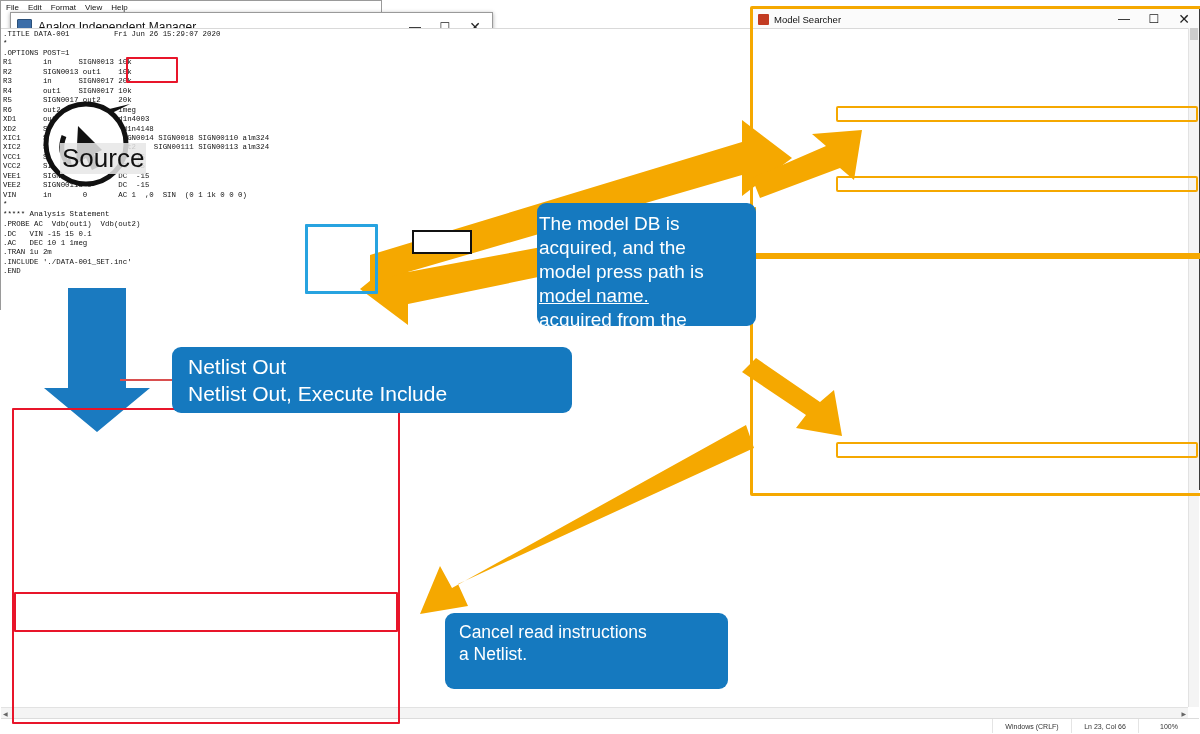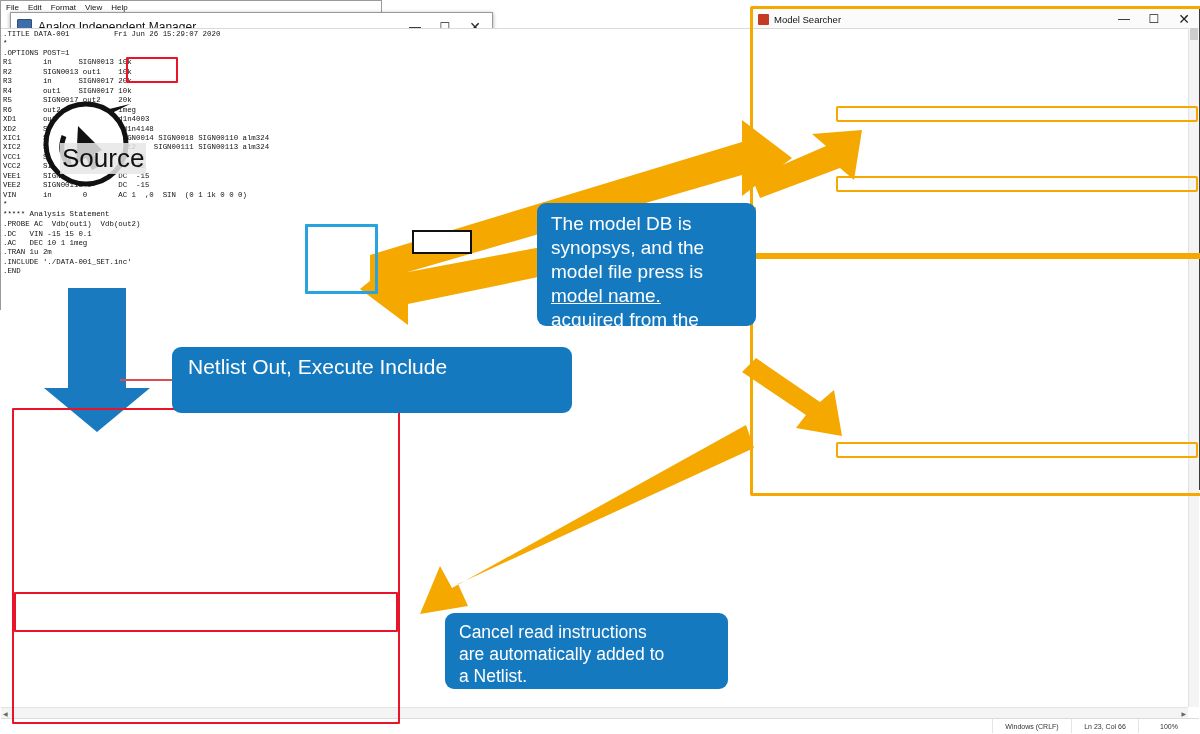--- a/index.html
+++ b/index.html
@@ -122,21 +122,21 @@
   .nt-hsb{position:absolute;left:1px;right:12px;bottom:16px;height:10px;background:#f4f4f4;
           border-top:1px solid #e2e2e2;display:flex;align-items:center;justify-content:space-between;
           font-size:6px;color:#666;padding:0 2px;}
   .nt-status{position:absolute;left:1px;right:1px;bottom:1px;height:14px;background:#fff;
              border-top:1px solid #dcdcdc;display:flex;align-items:center;font-size:7px;color:#333;}
   .nt-status div{border-left:1px solid #e4e4e4;height:100%;display:flex;align-items:center;
                  justify-content:center;}
 
   
   .bubble{position:absolute;background:#1579bf;color:#fff;border-radius:9px;
-          font-size:19px;line-height:24px;padding:9px 14px;box-sizing:border-box;}
+          font-size:19px;line-height:24px;padding:9px 2px;box-sizing:border-box;}
   #b-model{left:537px;top:203px;width:219px;height:123px;}
   #b-netlist{left:172px;top:347px;width:400px;height:66px;font-size:21px;line-height:27px;padding:6px 16px;}
   #b-read{left:445px;top:613px;width:283px;height:76px;font-size:17.5px;line-height:22px;padding:8px 14px;}
 
   
   .redbox{position:absolute;border:2px solid #e8152a;border-radius:1px;}
   .bluebox{position:absolute;border:3px solid #27a3e0;border-radius:1px;}
   .blackbox{position:absolute;border:2px solid #111;background:#fff;}
   .orangebox{position:absolute;border:2px solid #f5a800;border-radius:2px;}
   .orangeframe{position:absolute;border:3px solid #f5a800;border-radius:2px;}
@@ -855,27 +855,27 @@
   <path d="M88 8 L52 26 L30 22 Z" fill="#111"></path>
   <circle cx="44" cy="48" r="40" fill="#fff" stroke="#111" stroke-width="5"></circle>
   <path d="M36 30 L60 54 L52 58 L58 70 L50 74 L44 62 L34 68 Z" fill="#111"></path>
   <path d="M22 40 Q16 56 26 68" stroke="#111" stroke-width="5" fill="none"></path>
   <path d="M22 66 l8 4 l-2 -9 z" fill="#111"></path>
 </svg>
 <div class="clicklabel">Source</div>
 
 <div class="bubble" id="b-model">
   <div>The model DB is</div>
-  <div>synopsys, and the</div>
-  <div>model file press is</div>
+  <div>acquired, and the</div>
+  <div>model press path is</div>
   <div style="text-decoration:underline">model name.</div>
   <div>acquired from the</div>
 </div>
 
 <div class="bubble" id="b-netlist">
+  <div>Netlist Out</div>
   <div>Netlist Out, Execute Include</div>
 </div>
 
 <div class="bubble" id="b-read">
   <div>Cancel read instructions</div>
-  <div>are automatically added to</div>
   <div>a Netlist.</div>
 </div>
 
 </body></html>

